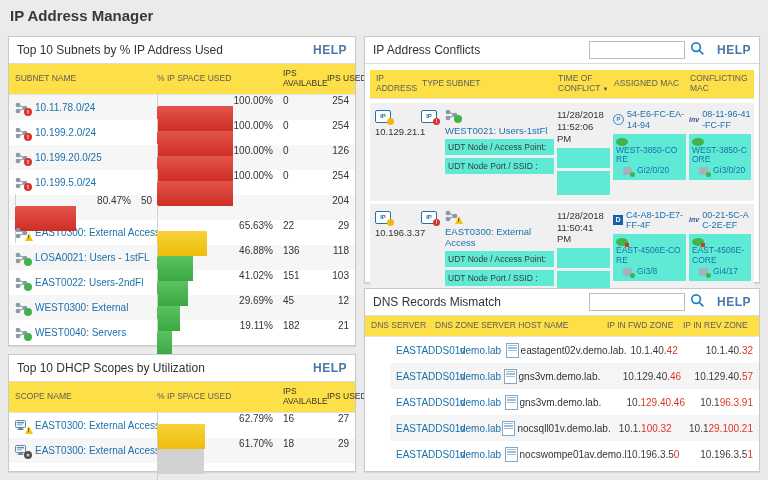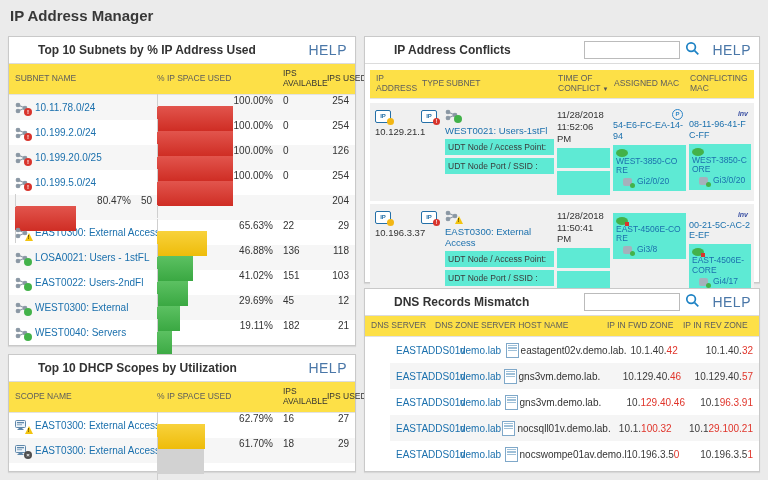--- a/index.html
+++ b/index.html
@@ -8,22 +8,22 @@
   a{text-decoration:none;cursor:pointer;}
   .lnk{color:#1b70ad;}
   .page-title{position:absolute;left:10px;top:7px;font-size:15px;font-weight:bold;color:#383838;}
   .panel{position:absolute;background:#fff;border:1px solid #c9c9c9;box-sizing:border-box;
          box-shadow:0 1px 1px rgba(0,0,0,.08);}
   #p-subnets{left:8px;top:36px;width:348px;height:310px;}
   #p-dhcp{left:8px;top:354px;width:348px;height:118px;}
   #p-conflicts{left:364px;top:36px;width:396px;height:247px;}
   #p-dns{left:364px;top:288px;width:396px;height:184px;}
   .panel-head{display:flex;align-items:center;height:26px;padding:0 8px;border-bottom:1px solid #dcdcdc;}
-  .panel-title{font-size:12px;font-weight:bold;color:#333;white-space:nowrap;margin-left:21px;}
-  .help-lnk{margin-left:10px;font-size:14px;color:#4a77a8;letter-spacing:.5px;font-weight:normal;}
+  .panel-title{font-size:12px;font-weight:normal;color:#333;white-space:nowrap;}
+  .help-lnk{margin-left:10px;font-size:12px;color:#4a77a8;letter-spacing:.5px;font-weight:bold;}
   .head-spacer{margin-left:auto;}
   .search{width:88px;height:14px;border:1px solid #bbb;font-size:9px;padding:1px 3px;margin-left:auto;}
   .mag{margin:0 2px 0 5px;display:inline-block;vertical-align:middle;}
   
   .thead{display:flex;align-items:center;background:#fde047;font-size:8.5px;color:#5d5d5d;
          padding:0 6px;border-bottom:1px solid #e2e2e2;line-height:1.15;}
   .thead.h28{height:28px;} .thead.h30{height:30px;} .thead.h20{height:20px;}
   .t-row{display:flex;height:25px;padding:0 6px;font-size:10px;}
   .t-row.shade{background:#f6f6f6;}
   .c-name{width:142px;display:flex;align-items:center;overflow:hidden;white-space:nowrap;}
@@ -74,21 +74,21 @@
   .sort-caret{font-size:6px;color:#555;margin-left:2px;}
   .conf-row{display:flex;align-items:flex-start;background:#f0f0f0;margin:0 5px 3px 5px;
             padding:6px 0 6px 5px;font-size:9.5px;box-sizing:border-box;}
   .cc{flex:none;box-sizing:border-box;padding-right:3px;}
   .cc-ip{width:46px;} .cc-type{width:24px;} .cc-sub{width:112px;} .cc-time{width:56px;}
   .cc-amac{width:76px;} .cc-cmac{flex:1;}
   .cc-ip .ipaddr{color:#333;margin-top:3px;}
   .blue-box{background:#5eead4;padding:3px 3px;margin-top:3px;font-size:8.5px;color:#3a3a3a;}
   .blue-box.empty1{height:14px;} .blue-box.empty2{height:18px;}
   .subnet-name{display:block;margin-top:2px;line-height:1.2;font-size:9.5px;}
-  .mac-line{display:flex;align-items:flex-end;line-height:1.2;flex-direction:column;}
+  .mac-line{display:flex;align-items:center;line-height:1.2;}
   .mac-line .lnk{word-break:break-all;font-size:9px;}
   .nb-line{display:flex;align-items:center;margin:1px 0;flex-wrap:wrap;line-height:1.15;}
   .nb-line .lnk{font-size:8.5px;word-break:break-all;}
   .nb-line.iface{padding-left:6px;}
   .time-txt{color:#333;line-height:1.25;font-size:9.5px;}
   
   .dth-srv{width:64px;} .dth-zone{width:46px;} .dth-host{width:126px;} .dth-fwd{width:76px;} .dth-rev{flex:1;}
   .dns-row{display:flex;align-items:center;height:26px;padding:0 6px;font-size:10px;white-space:nowrap;margin-left:25px;}
   .dns-row.shade{background:#f5f5f5;}
   .d-srv{width:64px;} .d-zone{width:46px;}
@@ -423,20 +423,24 @@
               <i>!</i>
             </span></span><a class="lnk subnet-name">EAST0300: External Access</a><div class="blue-box">UDT Node / Access Point:</div><div class="blue-box">UDT Node Port / SSID :</div></div>
         <div class="cc cc-time">
           <div class="time-txt">11/28/2018</div>
           <div class="time-txt">11:50:41</div>
           <div class="time-txt">PM</div>
           <div class="blue-box empty1"></div>
           <div class="blue-box empty2"></div>
         </div>
         <div class="cc cc-amac">
+          <div class="mac-line">
+            <span class="vend dell">D</span>
+            <a class="lnk">C4-A8-1D-E7-FF-4F</a>
+          </div>
           <div class="blue-box">
             <div class="nb-line">
               <span class="node-ic warn"></span>
               <a class="lnk">EAST-4506E-CORE</a>
             </div>
             <div class="nb-line iface">
               <span class="if-ic"></span>
               <a class="lnk">Gi3/8</a>
             </div>
           </div>

